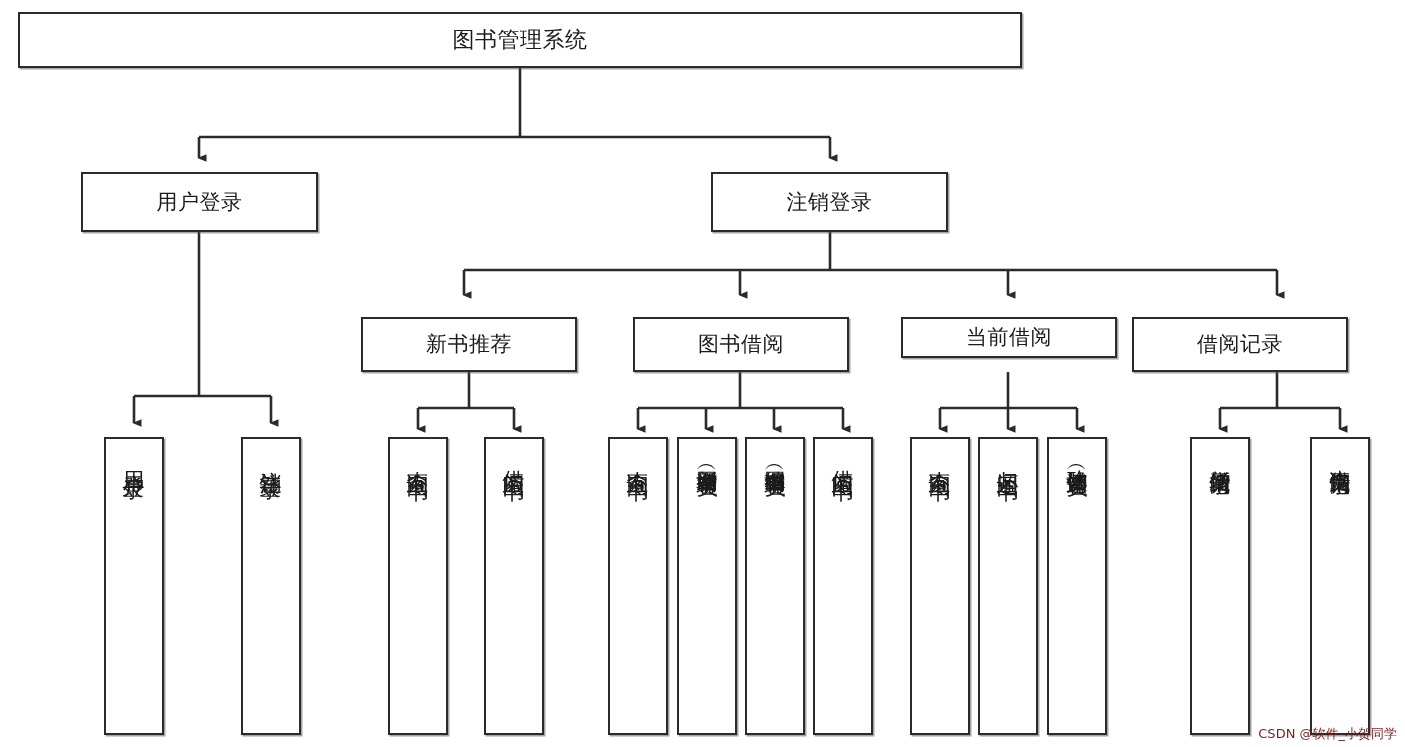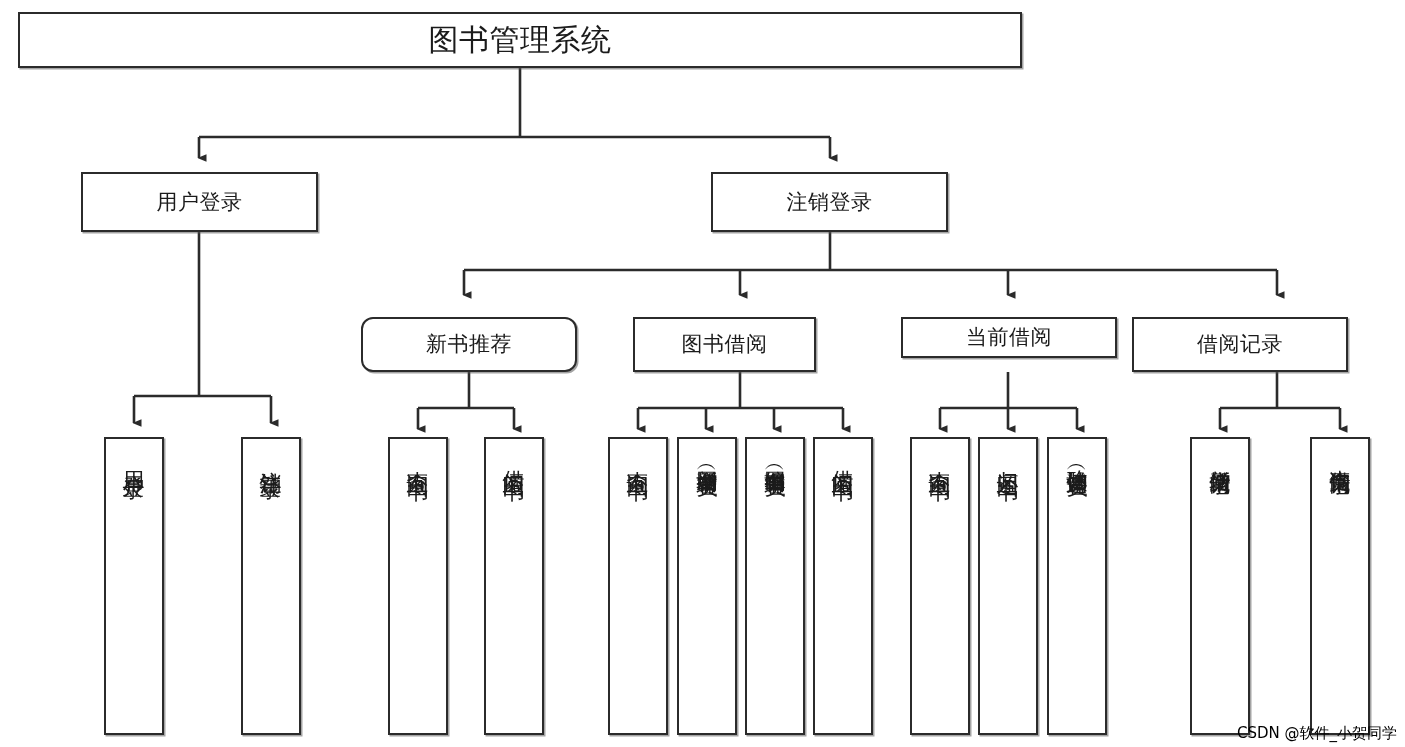--- a/index.html
+++ b/index.html
@@ -43,21 +43,21 @@
     text-align: center;
     line-height: 1.18;
     letter-spacing: 0.5px;
     white-space: pre-wrap;
   }
   
   .node.h .lbl {
     font-size: 21px;
   }
   .node.root .lbl {
-    font-size: 30px;
+    font-size: 22px;
   }
   
   .node.v {
     align-items: flex-start;
     padding-top: 14px;
   }
   .node.v .lbl {
     writing-mode: vertical-rl;
     text-orientation: upright;
     font-size: 22px;
@@ -66,22 +66,22 @@
     max-height: 100%;
   }
   .node.v.tall .lbl {
     font-size: 21px;
     letter-spacing: 1px;
   }
   .watermark {
     position: absolute;
     right: 8px;
     bottom: 4px;
-    font-size: 15px;
-    color: #000000;
+    font-size: 13px;
+    color: #7f1d1d;
     white-space: nowrap;
     z-index: 5;
     font-family: "DejaVu Sans", "Liberation Sans", sans-serif;
   }
 </style>
 </head>
 <body>
 
 <div id="canvas">
 
@@ -140,25 +140,25 @@
   </div>
 
   <div class="node h" style="left:81px; top:172px; width:237px; height:60px;">
     <span class="lbl">用户登录</span>
   </div>
 
   <div class="node h" style="left:711px; top:172px; width:237px; height:60px;">
     <span class="lbl">注销登录</span>
   </div>
 
-  <div class="node h" style="left:361px; top:317px; width:216px; height:55px;border-radius:12px;">
+  <div class="node h" style="left:361px; top:317px; width:216px; height:55px;">
     <span class="lbl">新书推荐</span>
   </div>
 
-  <div class="node h" style="left:633px; top:317px; width:183px; height:55px;">
+  <div class="node h" style="left:633px; top:317px; width:216px; height:55px;">
     <span class="lbl">图书借阅</span>
   </div>
 
   <div class="node h" style="left:901px; top:317px; width:216px; height:41px;">
     <span class="lbl">当前借阅</span>
   </div>
 
   <div class="node h" style="left:1132px; top:317px; width:216px; height:55px;">
     <span class="lbl">借阅记录</span>
   </div>

